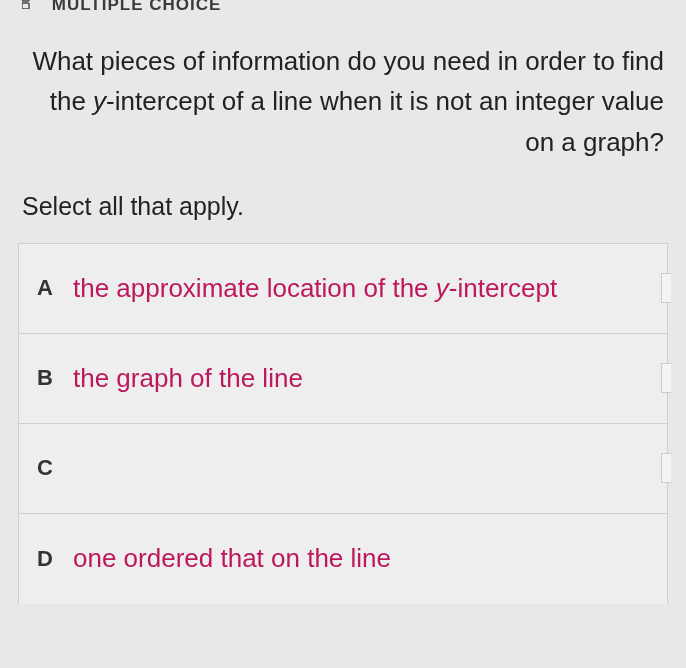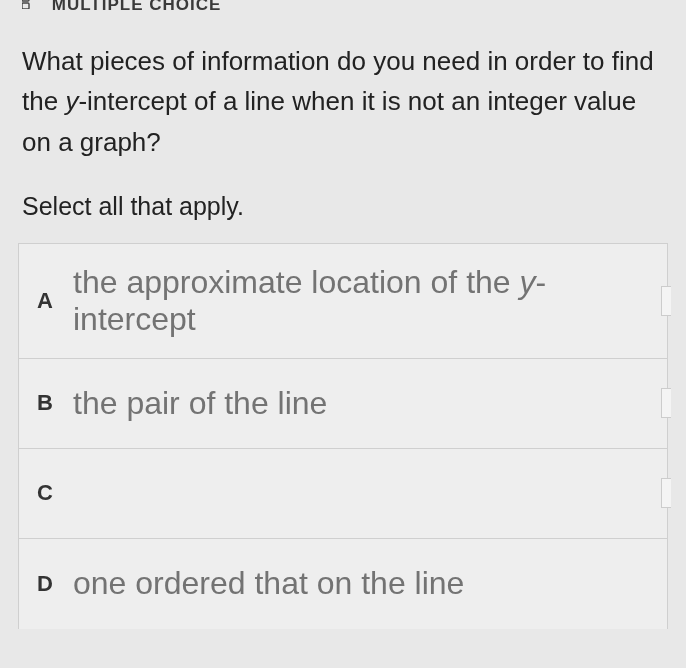--- a/index.html
+++ b/index.html
@@ -20,20 +20,21 @@
       padding: 0 22px 8px 22px;
       margin-top: -6px;
     }
     .header-icon {
       display: inline-block;
       vertical-align: text-bottom;
       margin-right: 6px;
     }
     .question-block {
       padding: 18px 22px 22px 22px;
+      text-align: right;
     }
     .question-text {
       font-size: 26px;
       line-height: 1.55;
       color: #222;
       font-weight: 400;
     }
     .italic { font-style: italic; }
     .instruction {
       font-size: 25px;
@@ -57,22 +58,22 @@
     }
     .option-row:last-child { border-bottom: none; }
     .option-letter {
       font-weight: 700;
       font-size: 22px;
       color: #333;
       width: 36px;
       flex-shrink: 0;
     }
     .option-text {
-      font-size: 32px;
-      color: #737373;
+      font-size: 26px;
+      color: #be185d;
       flex: 1;
     }
     .checkbox-edge {
       position: absolute;
       right: -4px;
       top: 50%;
       transform: translateY(-50%);
       width: 10px;
       height: 30px;
       background: #f4f4f4;
@@ -108,21 +109,21 @@
     <div class="option-letter">A</div>
     <div class="option-text">
       <span>the approximate location of the </span><span class="italic">y</span><span>-intercept</span>
     </div>
     <div class="checkbox-edge"></div>
   </div>
 
   <div class="option-row">
     <div class="option-letter">B</div>
     <div class="option-text">
-      <span>the pair of the line</span><span class="italic"></span><span></span>
+      <span>the graph of the line</span><span class="italic"></span><span></span>
     </div>
     <div class="checkbox-edge"></div>
   </div>
 
   <div class="option-row">
     <div class="option-letter">C</div>
     <div class="checkbox-edge"></div>
   </div>
 
   <div class="option-row">

